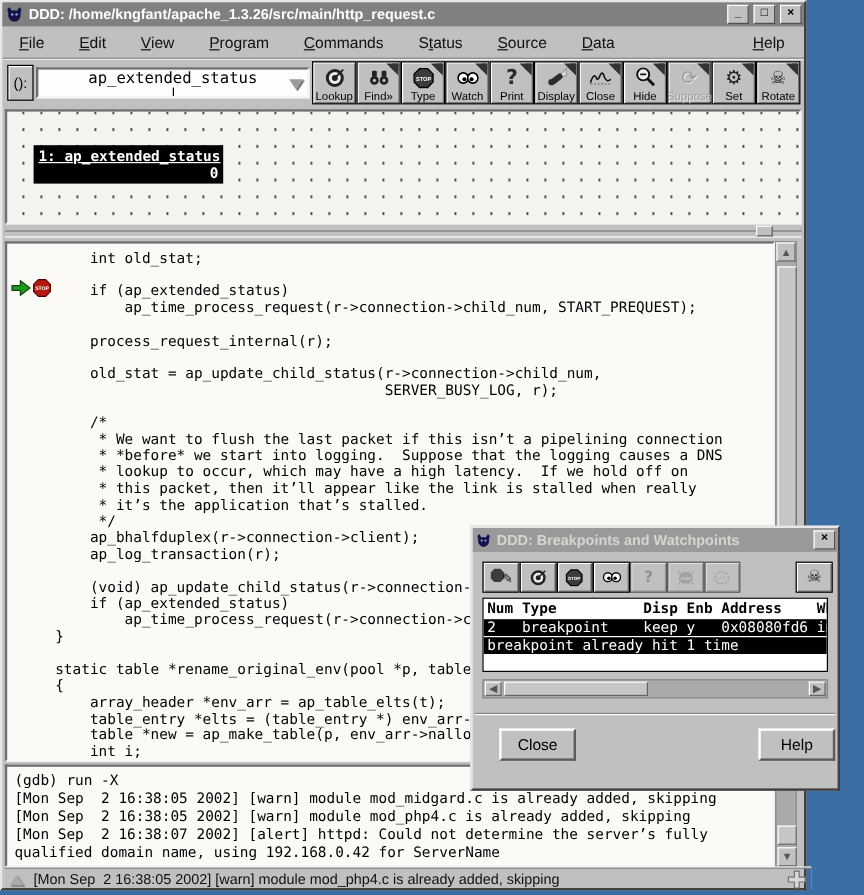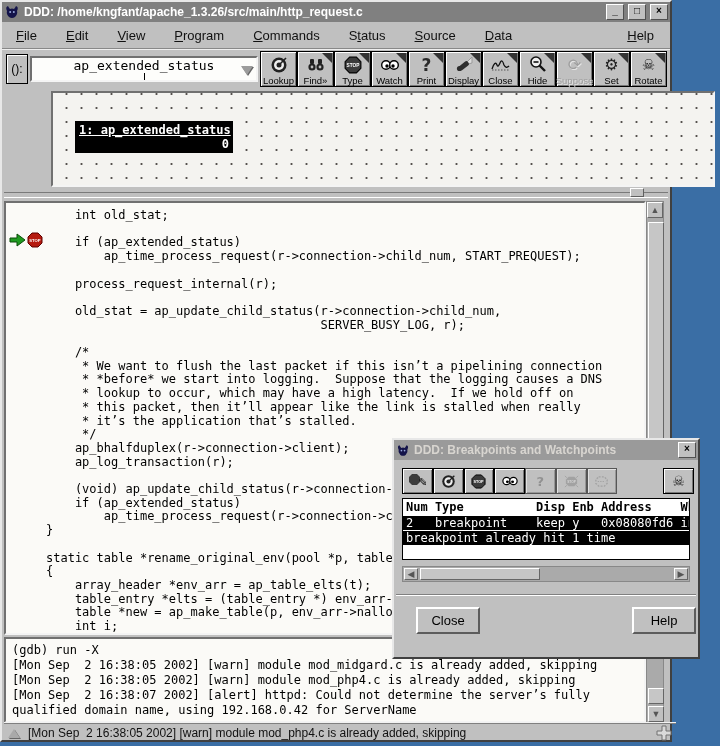--- a/index.html
+++ b/index.html
@@ -43,21 +43,21 @@
        display:flex;flex-direction:column;align-items:center;justify-content:flex-end;}
   .btn .ic{height:20px;display:flex;align-items:center;justify-content:center;font-size:16px;line-height:18px;}
   .btn .lbl{font-size:9.5px;line-height:11px;color:#000;white-space:nowrap;}
   .btn.disabled .lbl, .btn.disabled .ic{color:#9b9b9b;text-shadow:1px 1px 0 #e9e9e9;opacity:.9;}
   .dd-tri{position:absolute;top:1px;right:1px;width:0;height:0;
           border-left:5px solid transparent;border-bottom:5px solid transparent;border-top:5px solid #333;
           border-right:5px solid #333;}
   .glyph{font-family:"DejaVu Sans",sans-serif;}
   
   .canvas{background:#f4f3f0;background-image:radial-gradient(circle,#55514e 1px,transparent 1.2px);
-          background-size:15px 14px;background-position:6px 8px;margin-left:47px;}
+          background-size:15px 14px;background-position:6px 8px;}
   .valuebox{background:#000;color:#fff;font-family:"DejaVu Sans Mono",monospace;font-size:12px;
             font-weight:bold;padding:2px 4px;}
   .valuebox .vb-title{text-decoration:underline;white-space:nowrap;}
   .valuebox .vb-val{text-align:right;}
   
   .sash-line{height:4px;border-top:1px solid #7a7a7a;border-bottom:1px solid #fff;background:#c0c0c0;}
   .grip{width:14px;height:9px;background:#c0c0c0;}
   
   .srcpane,.consolepane{background:#fbfaf7;overflow:hidden;}
   pre{margin:0;font-family:"DejaVu Sans Mono",monospace;color:#000;}

